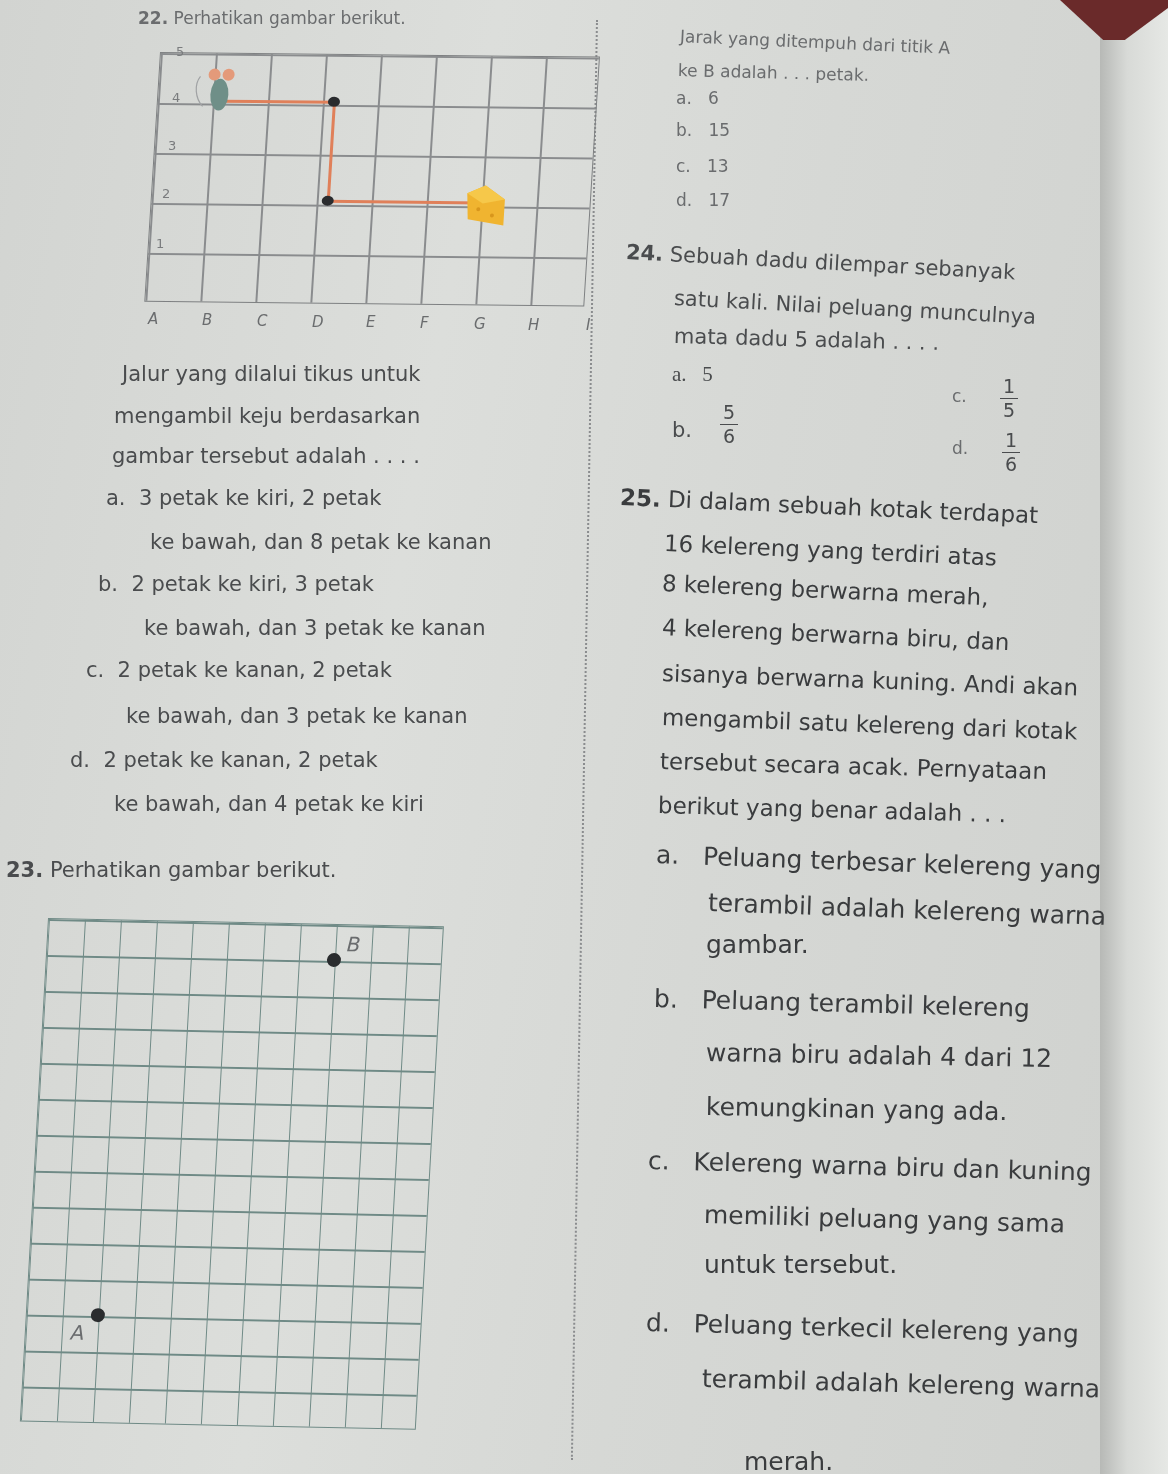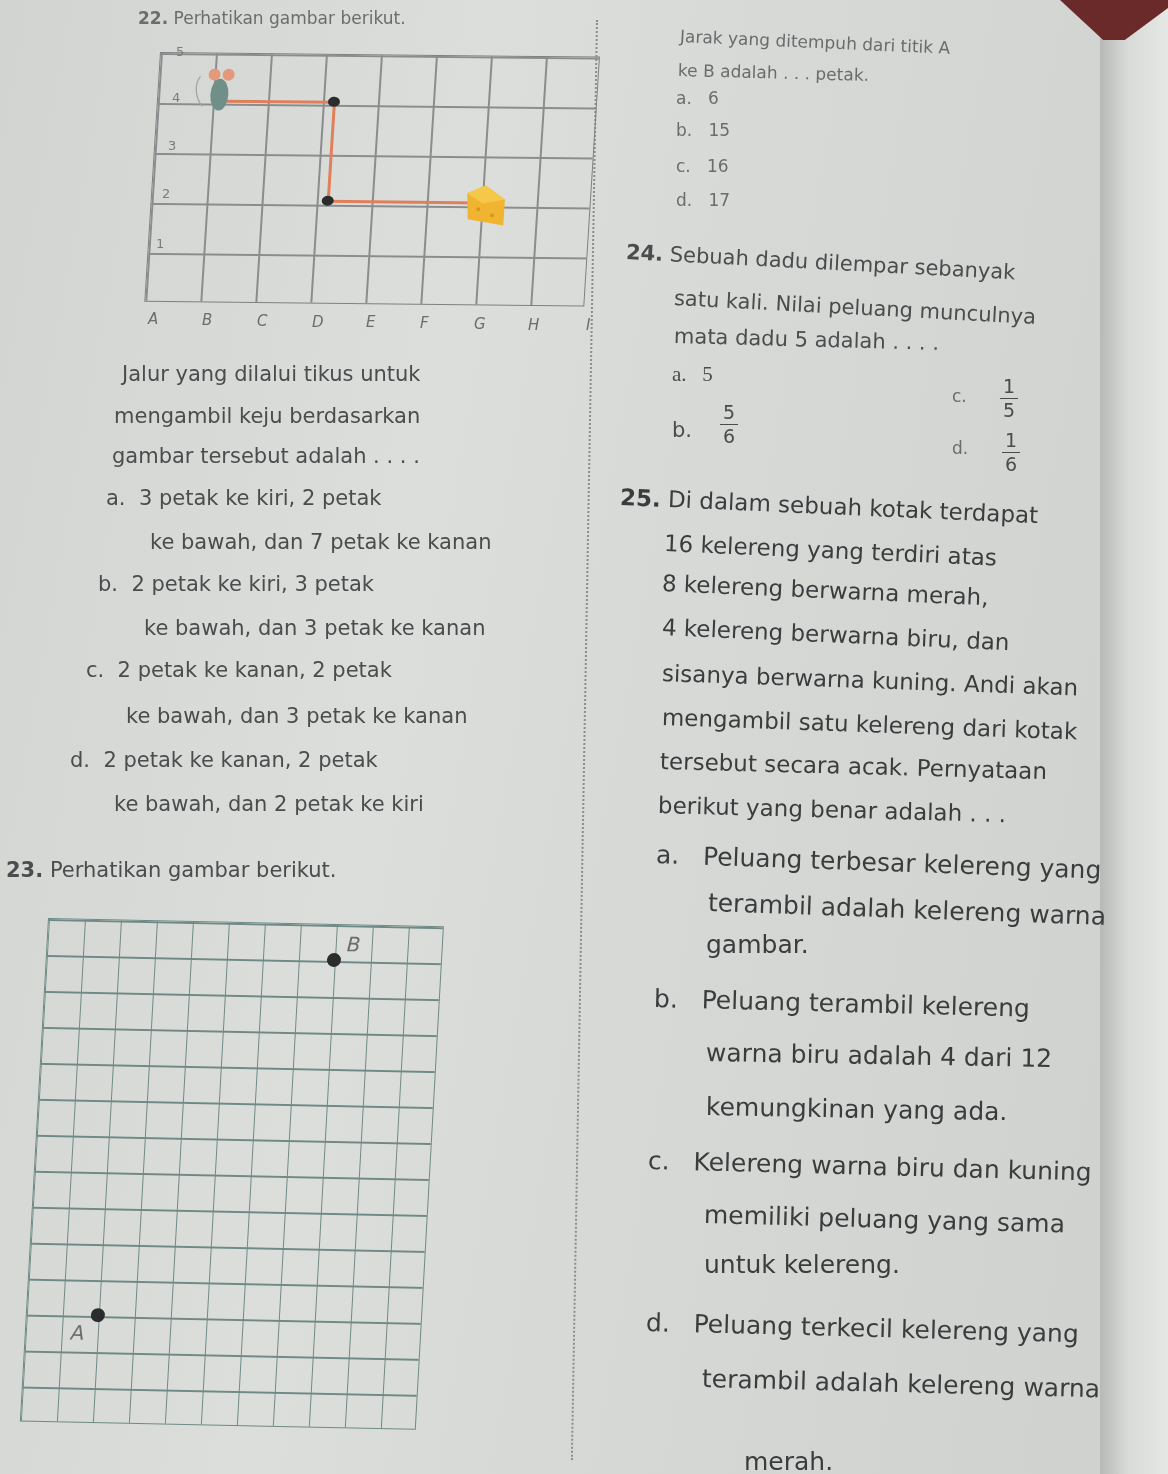--- a/index.html
+++ b/index.html
@@ -127,39 +127,39 @@
 <div class="axis-x" style="left:586px;top:316px;">I</div>
 
 <div class="txt med italic" style="left:122px;top:362px;">Jalur yang dilalui tikus untuk</div>
 <div class="txt med italic" style="left:114px;top:404px;text-align:right;">mengambil keju berdasarkan</div>
 <div class="txt med italic" style="left:112px;top:444px;">gambar tersebut adalah . . . .</div>
 
 <div class="txt med italic" style="left:106px;top:486px;">
   <span>a.</span>&nbsp;
   <span>3 petak ke kiri, 2 petak</span>
 </div>
-<div class="txt med italic" style="left:150px;top:530px;">ke bawah, dan 7 petak ke kanan</div>
+<div class="txt med italic" style="left:150px;top:530px;">ke bawah, dan 8 petak ke kanan</div>
 
 <div class="txt med italic" style="left:98px;top:572px;">
   <span>b.</span>&nbsp;
   <span>2 petak ke kiri, 3 petak</span>
 </div>
 <div class="txt med italic" style="left:144px;top:616px;">ke bawah, dan 3 petak ke kanan</div>
 
 <div class="txt med italic" style="left:86px;top:658px;">
   <span>c.</span>&nbsp;
   <span>2 petak ke kanan, 2 petak</span>
 </div>
 <div class="txt med italic" style="left:126px;top:704px;">ke bawah, dan 3 petak ke kanan</div>
 
 <div class="txt med italic" style="left:70px;top:748px;">
   <span>d.</span>&nbsp;
   <span>2 petak ke kanan, 2 petak</span>
 </div>
-<div class="txt med italic" style="left:114px;top:792px;">ke bawah, dan 2 petak ke kiri</div>
+<div class="txt med italic" style="left:114px;top:792px;">ke bawah, dan 4 petak ke kiri</div>
 
 <div class="txt med" style="left:6px;top:858px;">
   <span class="q-num">23.</span>
   <span class="italic">Perhatikan gambar berikut.</span>
 </div>
 
 <div class="grid23">
   <div class="cells"></div>
   <div class="pt" style="left:281px;top:29px;"></div>
   <div class="pt-label" style="left:300px;top:8px;">B</div>
@@ -172,21 +172,21 @@
 <div class="txt small" style="left:676px;top:88px;">
   <span>a.</span>&nbsp;&nbsp;
   <span>6</span>
 </div>
 <div class="txt small" style="left:676px;top:120px;">
   <span>b.</span>&nbsp;&nbsp;
   <span>15</span>
 </div>
 <div class="txt small" style="left:676px;top:156px;">
   <span>c.</span>&nbsp;&nbsp;
-  <span>16</span>
+  <span>13</span>
 </div>
 <div class="txt small" style="left:676px;top:190px;">
   <span>d.</span>&nbsp;&nbsp;
   <span>17</span>
 </div>
 
 <div class="txt med" style="left:626px;top:240px;transform:rotate(3deg);transform-origin:left;">
   <span class="q-num">24.</span>
   <span>Sebuah dadu dilempar sebanyak</span>
 </div>
@@ -246,20 +246,20 @@
   <span>Peluang terambil kelereng</span>
 </div>
 <div class="txt big" style="left:706px;top:1038px;transform:rotate(1deg);transform-origin:left;">warna biru adalah 4 dari 12</div>
 <div class="txt big" style="left:706px;top:1092px;transform:rotate(1deg);transform-origin:left;">kemungkinan yang ada.</div>
 
 <div class="txt big" style="left:648px;top:1146px;transform:rotate(1.5deg);transform-origin:left;">
   <span>c.</span>&nbsp;&nbsp;
   <span>Kelereng warna biru dan kuning</span>
 </div>
 <div class="txt big" style="left:704px;top:1200px;transform:rotate(1.5deg);transform-origin:left;">memiliki peluang yang sama</div>
-<div class="txt big" style="left:704px;top:1250px;">untuk kelereng.</div>
+<div class="txt big" style="left:704px;top:1250px;">untuk tersebut.</div>
 
 <div class="txt big" style="left:646px;top:1308px;transform:rotate(1.5deg);transform-origin:left;">
   <span>d.</span>&nbsp;&nbsp;
   <span>Peluang terkecil kelereng yang</span>
 </div>
 <div class="txt big" style="left:702px;top:1364px;transform:rotate(1.5deg);transform-origin:left;">terambil adalah kelereng warna</div>
 <div class="txt big" style="left:744px;top:1416px;margin-top:31px;">merah.</div>
 
 </body></html>

